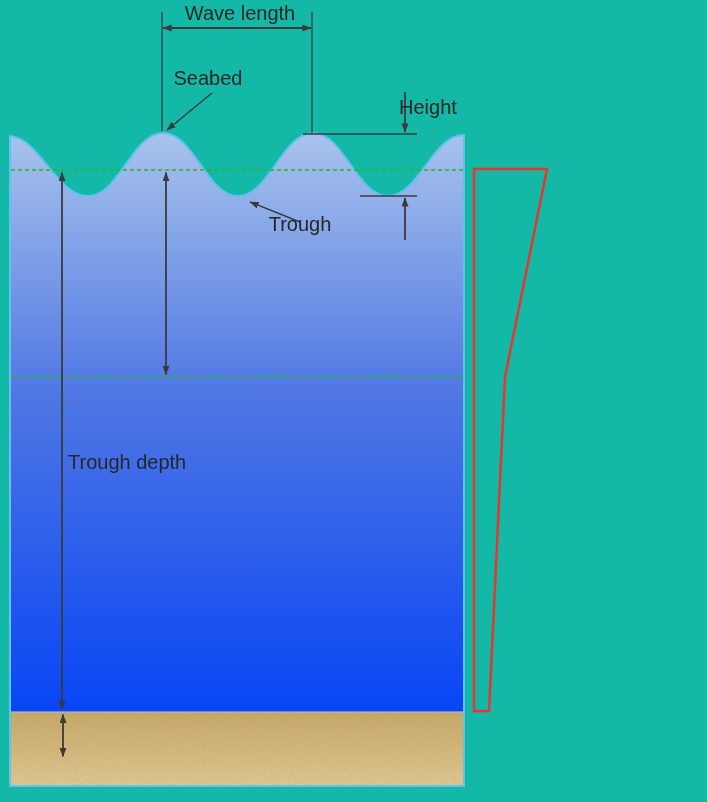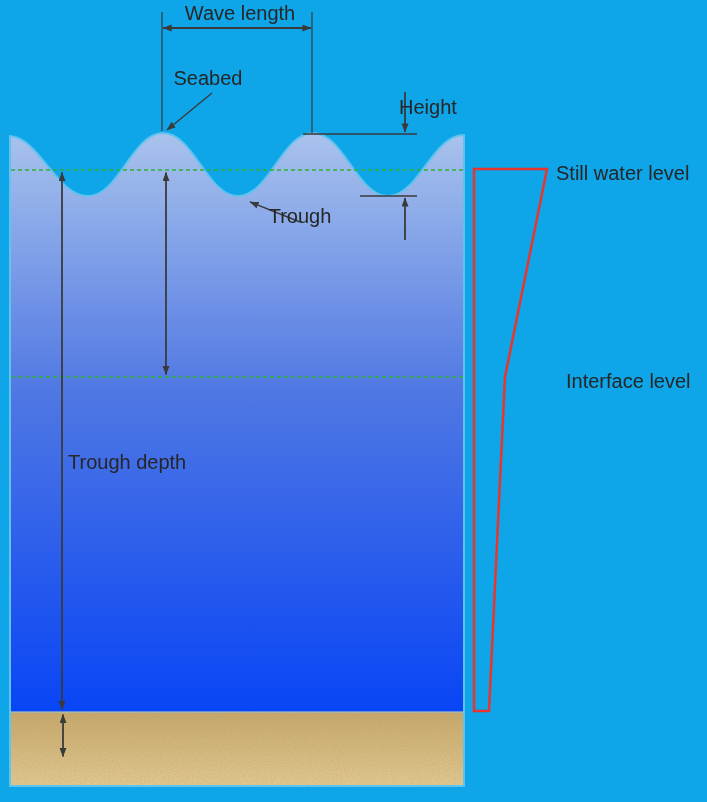--- a/index.html
+++ b/index.html
@@ -1,19 +1,19 @@
 <!DOCTYPE html>
 <html><head>
 <meta charset="utf-8">
 <style>
   html,body{margin:0;padding:0;background:#ffffff;}
   .canvas{
     position:relative;
     width:707px;height:802px;
-    background:#0ea5e9;
+    background:#14b8a6;
     font-family:"Liberation Sans",sans-serif;
     overflow:hidden;
   }
   .canvas svg{position:absolute;left:0;top:0;}
   .lbl{
     position:absolute;
     font-size:20px;
     color:#262626;
     white-space:nowrap;
     line-height:1;
@@ -76,17 +76,15 @@
 
       <line x1="62" y1="172.5" x2="62" y2="709.5" marker-start="url(#arr)" marker-end="url(#arr)"></line>
 
       <line x1="63" y1="714.5" x2="63" y2="756.5" marker-start="url(#arr)" marker-end="url(#arr)"></line>
     </g>
   </svg>
 
   <span class="lbl center" style="left:240px;top:13px">Wave length</span>
   <span class="lbl center" style="left:208px;top:78px">Seabed</span>
   <span class="lbl" style="left:399px;top:107px">Height</span>
-  <span class="lbl center" style="left:300px;top:216px">Trough</span>
+  <span class="lbl center" style="left:300px;top:224px">Trough</span>
   <span class="lbl" style="left:68px;top:462px">Trough depth</span>
-  <span class="lbl" style="left:556px;top:173px">Still water level</span>
-  <span class="lbl" style="left:566px;top:381px">Interface level</span>
 </div>
 
 </body></html>

